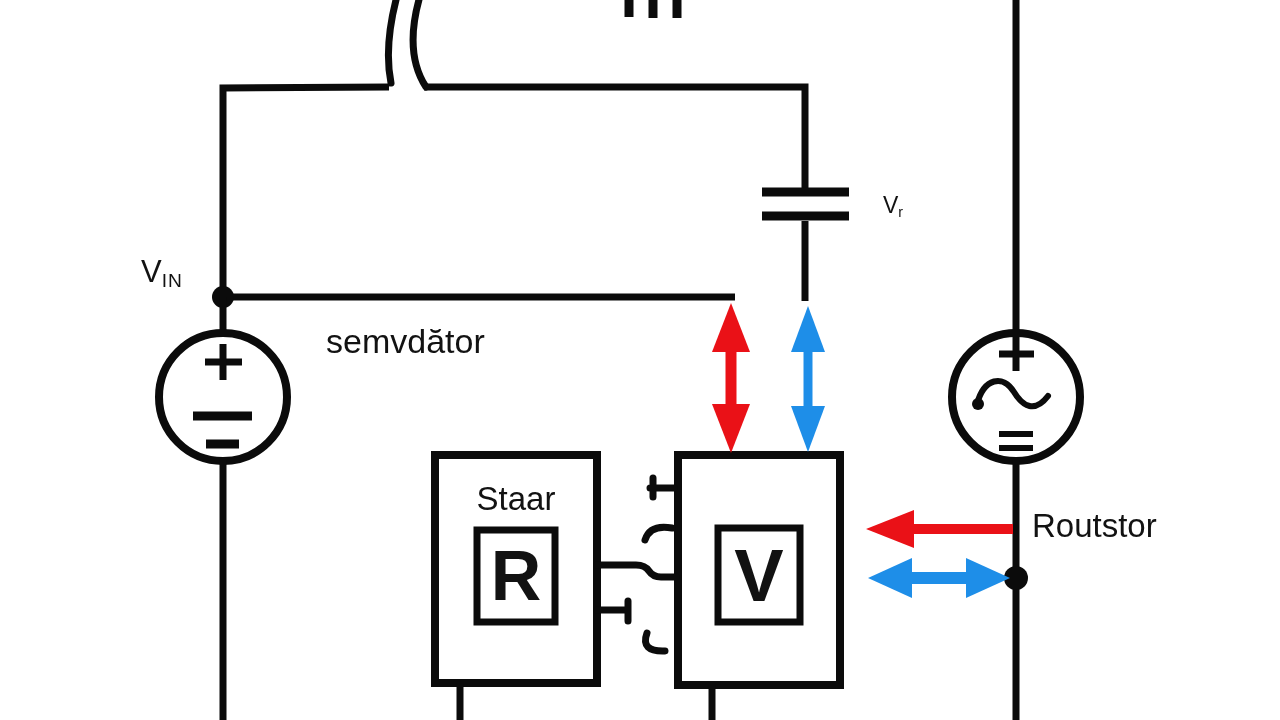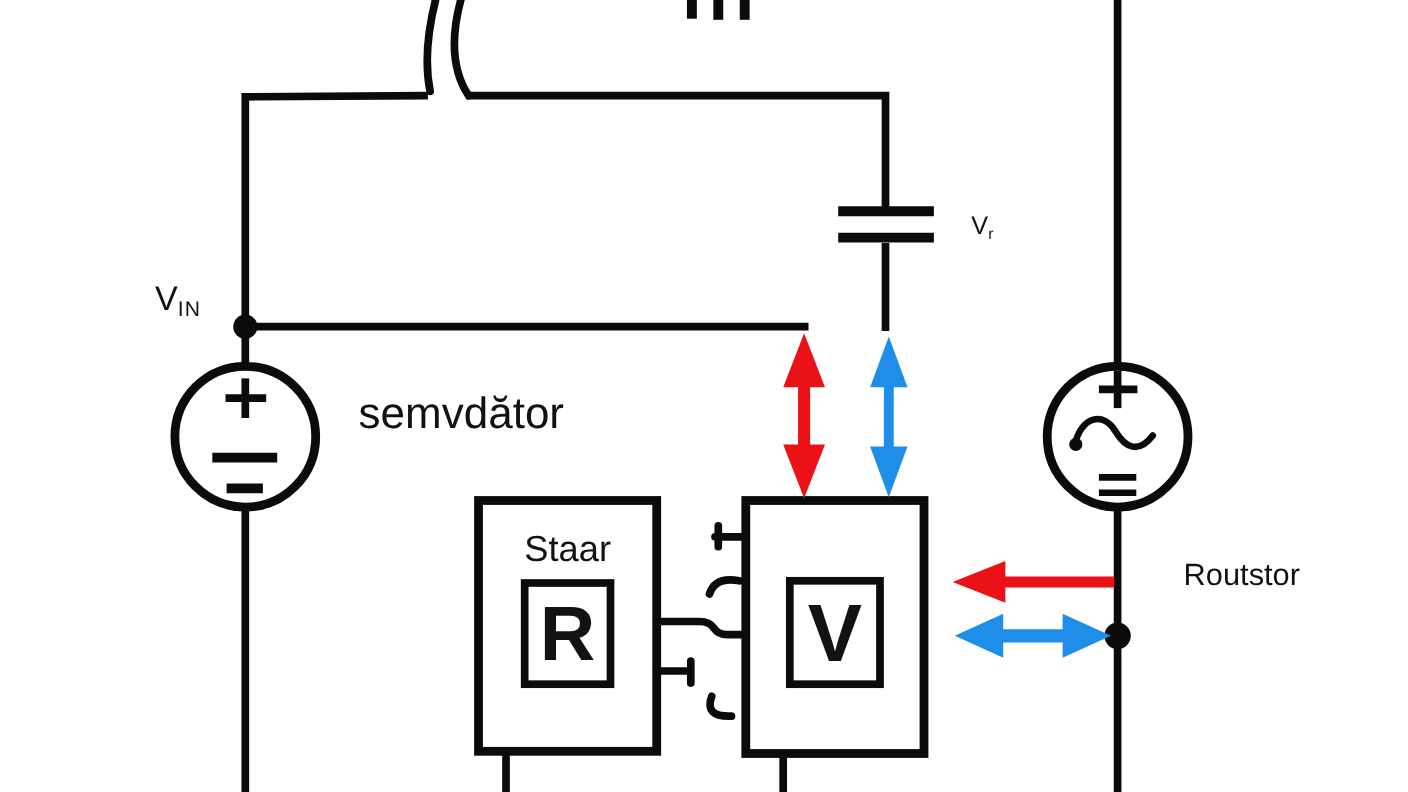--- a/index.html
+++ b/index.html
@@ -19,24 +19,24 @@
   .fill-wire{fill:var(--wire,#0b0b0b);stroke:none;}
   .box{stroke:var(--wire,#0b0b0b);stroke-width:8;fill:#fff;}
   .inner-box{stroke:var(--wire,#0b0b0b);stroke-width:7;fill:none;}
   .red-stroke{stroke:var(--red,#ea1115);fill:none;}
   .red-fill{fill:var(--red,#ea1115);stroke:none;}
   .blue-stroke{stroke:var(--blue,#1e8ee8);fill:none;}
   .blue-fill{fill:var(--blue,#1e8ee8);stroke:none;}
   .label{position:absolute;white-space:nowrap;color:#121212;}
   .label .sub{font-size:0.62em;vertical-align:-0.28em;letter-spacing:1px;}
   .lbl-vin{left:141px;top:254px;font-size:31px;text-align:right;}
-  .lbl-regulator{left:326px;top:322px;font-size:40px;margin-top:32px;}
+  .lbl-regulator{left:326px;top:322px;font-size:34px;}
   .lbl-rectifier{left:556px;top:363px;font-size:31px;}
   .lbl-vr{left:883px;top:192px;font-size:23px;}
-  .lbl-routstor{left:1076px;top:507px;font-size:28px;}
+  .lbl-routstor{left:1032px;top:507px;font-size:33px;}
   .lbl-staar{left:435px;top:480px;width:162px;text-align:center;font-size:33px;}
   .lbl-R{left:477px;top:530px;width:78px;height:92px;display:flex;align-items:center;justify-content:center;font-size:70px;font-weight:bold;}
   .lbl-V{left:718px;top:528px;width:82px;height:94px;display:flex;align-items:center;justify-content:center;font-size:74px;font-weight:bold;}
 </style>
 </head>
 <body style="--bg: #ffffff; --wire: #0b0b0b; --red: #ea1117; --blue: #1e8ee8;">
 
 <div id="stage">
   <svg width="1280" height="720" viewBox="0 0 1280 720">
 

